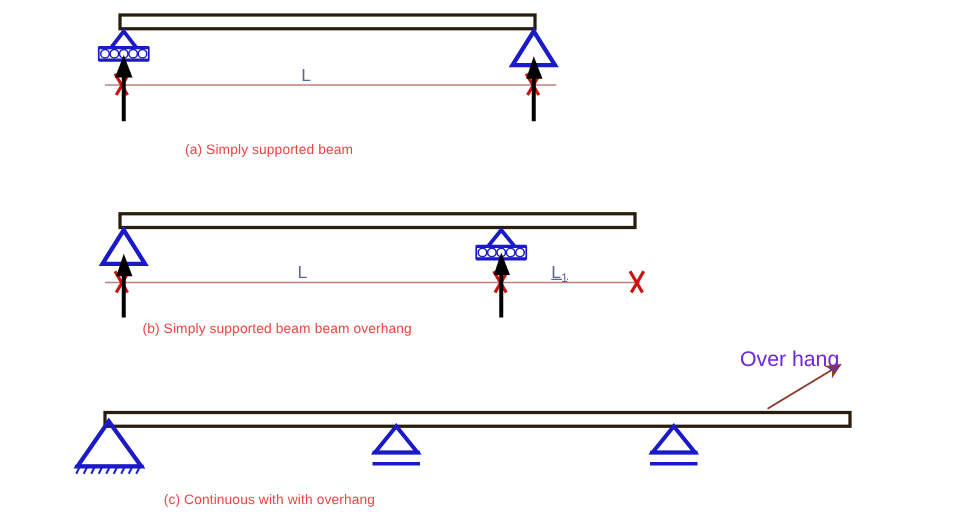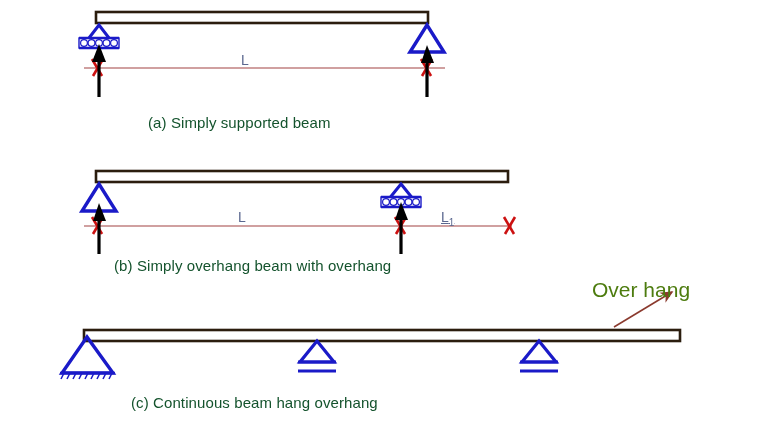--- a/index.html
+++ b/index.html
@@ -26,35 +26,35 @@
     position: absolute;
     left: 0;
     top: 0;
     width: 768px;
     height: 423px;
     display: block;
   }
   .caption {
     position: absolute;
     font-family: "Liberation Sans", sans-serif;
-    font-size: 15px;
-    color: #14532d;
+    font-size: 11px;
+    color: #ef4444;
     white-space: nowrap;
     letter-spacing: 0.1px;
   }
   .caption-a { left: 148px; top: 114px; }
   .caption-b { left: 114px; top: 257px; }
   .caption-c { left: 131px; top: 394px; }
   .annot-overhang {
     position: absolute;
     left: 592px;
     top: 278px;
     font-family: "Liberation Sans", sans-serif;
-    font-size: 21px;
-    color: #4d7c0f;
+    font-size: 17px;
+    color: #6d28d9;
     white-space: nowrap;
   }
   .dim-label {
     position: absolute;
     font-family: "Liberation Sans", sans-serif;
     font-size: 14px;
     color: #5b6890;
     white-space: nowrap;
   }
   .dim-label sub {
@@ -193,16 +193,16 @@
     </g>
   </svg>
 
   <div class="dim-label dim-L-a">L</div>
   <div class="dim-label dim-L-b">L</div>
   <div class="dim-label dim-L1-b"><span>L</span><sub>1</sub></div>
 
   <div class="annot-overhang">Over hang</div>
 
   <div class="caption caption-a">(a) Simply supported beam</div>
-  <div class="caption caption-b">(b) Simply overhang beam with overhang</div>
-  <div class="caption caption-c">(c) Continuous beam hang overhang</div>
+  <div class="caption caption-b">(b) Simply supported beam beam overhang</div>
+  <div class="caption caption-c">(c) Continuous with with overhang</div>
 
 </div>
 
 </body></html>

